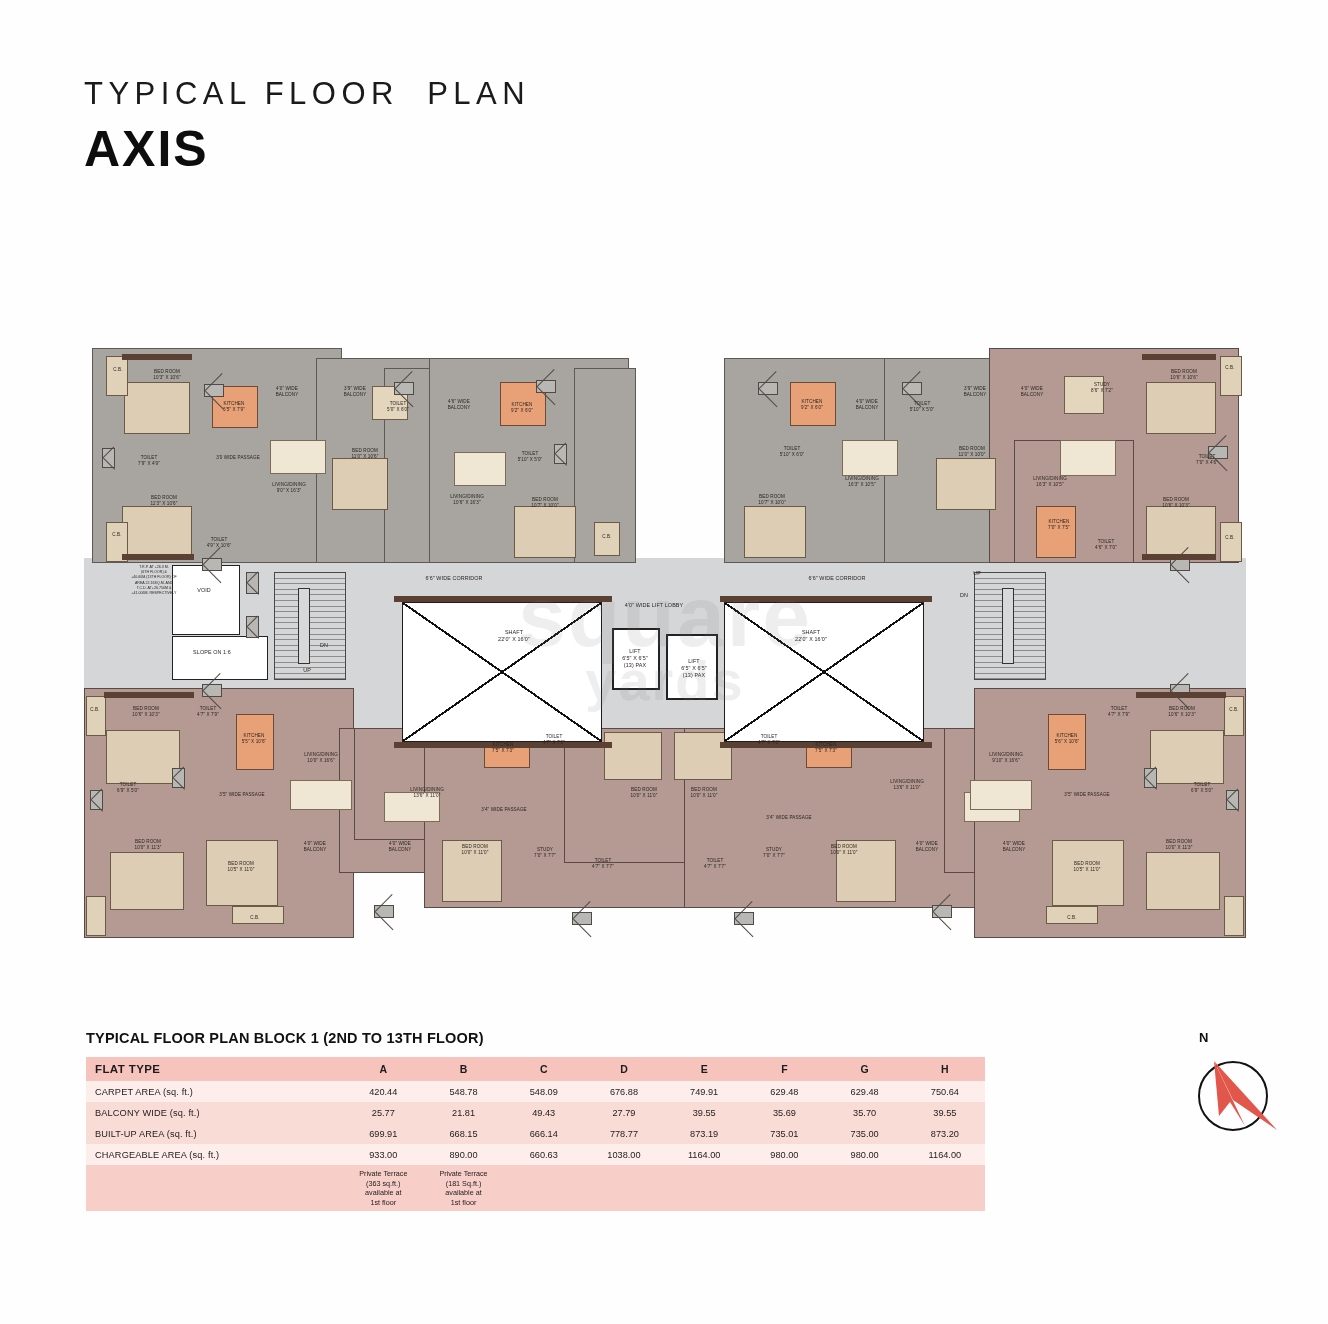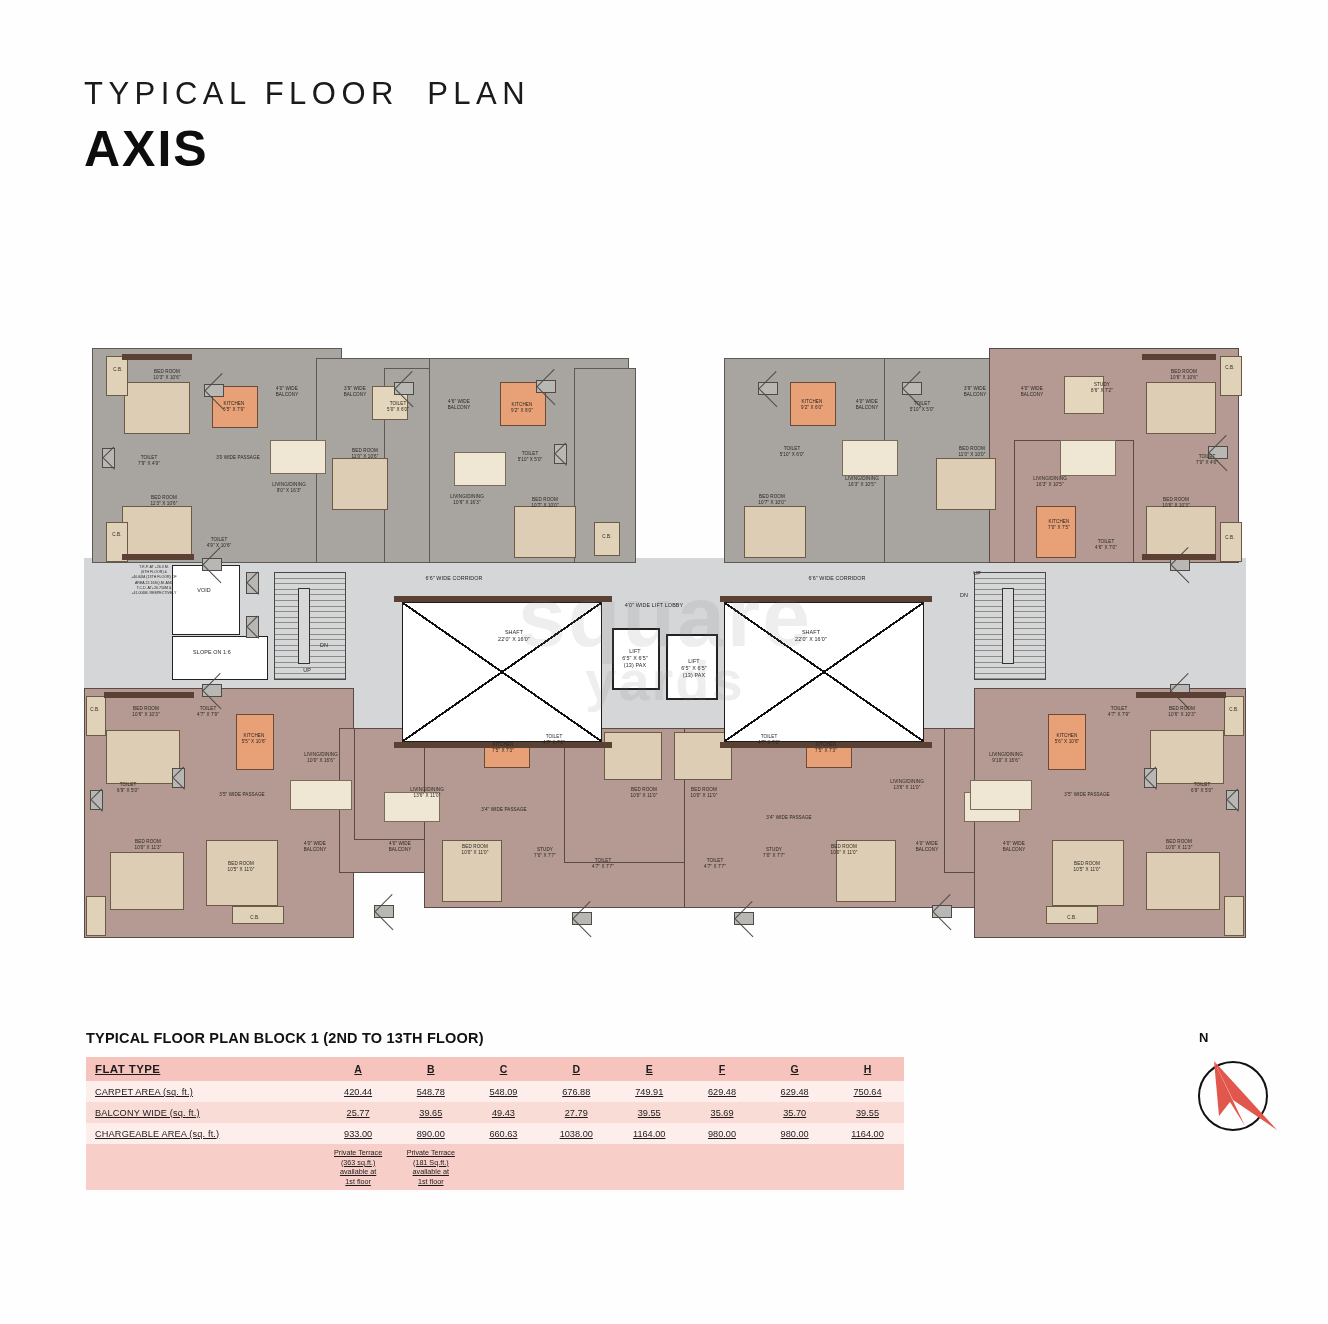--- a/index.html
+++ b/index.html
@@ -97,22 +97,22 @@
   }
   #watermark .wm2 { display:block; text-align:center; font-size:56px; margin-top:-18px; }
 
   
   #table-title {
     position: absolute; left: 86px; top: 1030px;
     font-size: 14.5px; font-weight: 700; color: #111; letter-spacing: .2px;
   }
   #spec-table {
     position: absolute; left: 86px; top: 1057px;
-    width: 818px; border-collapse: collapse;
-    font-size: 9.2px; color: #1c1c1c; text-decoration: underline;
+    width: 899px; border-collapse: collapse;
+    font-size: 9.2px; color: #1c1c1c;
   }
   #spec-table td, #spec-table th { padding: 0; border: 0; }
   #spec-table tr { height: 21px; }
   #spec-table .rowhead {
     text-align: left; padding-left: 9px; font-weight: 400;
     white-space: nowrap; letter-spacing: .15px;
   }
   #spec-table td.val { text-align: center; white-space: nowrap; }
   #spec-table tr.hdr { background: #f6c4bd; height: 24px; }
   #spec-table tr.hdr .rowhead { font-weight: 700; font-size: 11.5px; letter-spacing: .4px; }
@@ -497,27 +497,38 @@
           <td class="val">548.09</td>
           <td class="val">676.88</td>
           <td class="val">749.91</td>
           <td class="val">629.48</td>
           <td class="val">629.48</td>
           <td class="val">750.64</td>
         </tr>
         <tr class="r-dark">
           <td class="rowhead">BALCONY WIDE (sq. ft.)</td>
           <td class="val">25.77</td>
-          <td class="val">39.65</td>
+          <td class="val">21.81</td>
           <td class="val">49.43</td>
           <td class="val">27.79</td>
           <td class="val">39.55</td>
           <td class="val">35.69</td>
           <td class="val">35.70</td>
           <td class="val">39.55</td>
+        </tr>
+        <tr class="r-dark">
+          <td class="rowhead">BUILT-UP AREA (sq. ft.)</td>
+          <td class="val">699.91</td>
+          <td class="val">668.15</td>
+          <td class="val">666.14</td>
+          <td class="val">778.77</td>
+          <td class="val">873.19</td>
+          <td class="val">735.01</td>
+          <td class="val">735.00</td>
+          <td class="val">873.20</td>
         </tr>
         <tr class="r-light">
           <td class="rowhead">CHARGEABLE AREA (sq. ft.)</td>
           <td class="val">933.00</td>
           <td class="val">890.00</td>
           <td class="val">660.63</td>
           <td class="val">1038.00</td>
           <td class="val">1164.00</td>
           <td class="val">980.00</td>
           <td class="val">980.00</td>

